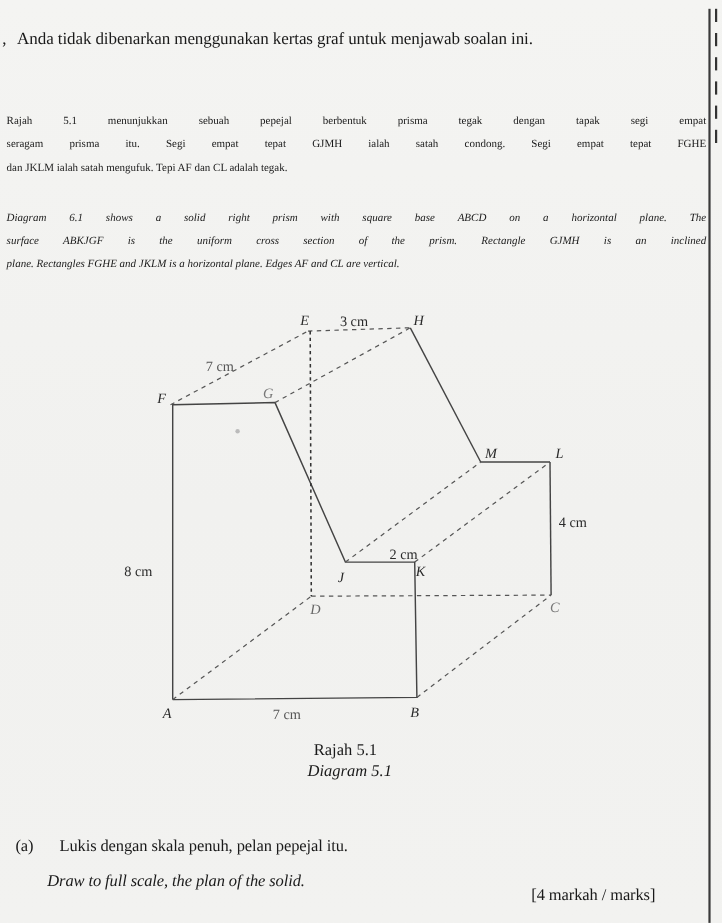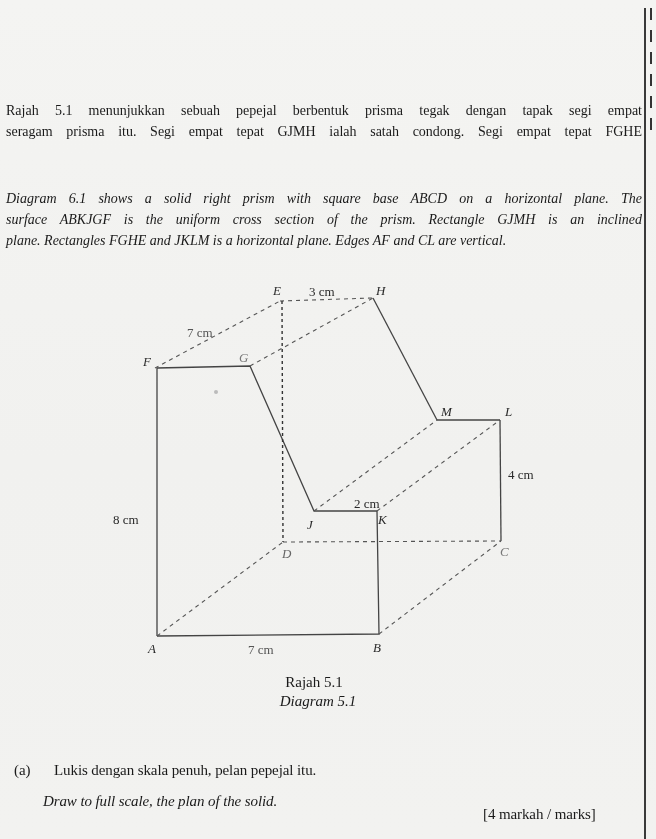--- a/index.html
+++ b/index.html
@@ -42,21 +42,21 @@
       position: absolute;
       white-space: nowrap;
       font-size: 15.5px;
       letter-spacing: -0.1px;
     }
     .italic { font-style: italic; }
     .para {
       position: absolute;
       left: 6px;
       width: 636px;
-      font-size: 14px;
+      font-size: 10px;
       line-height: 21px;
       text-align: justify;
     }
     .para .ln {
       display: block;
       white-space: nowrap;
       text-align-last: justify;
     }
     .para .ln.last { text-align-last: left; }
     .diagram {
@@ -87,24 +87,29 @@
   <div class="right-border"></div>
   <div class="right-edge-marks">
     <span></span>
       <span></span>
       <span></span>
       <span></span>
       <span></span>
       <span></span>
   </div>
 
+  <div class="line" style="left:2px; top:27px;">
+    <span>,</span>
+    <span style="margin-left:6px;">Anda tidak dibenarkan menggunakan kertas graf untuk menjawab soalan ini.</span>
+  </div>
 
   <div class="para" style="top:100px;">
     <span class="ln">Rajah 5.1 menunjukkan sebuah pepejal berbentuk prisma tegak dengan tapak segi empat</span>
     <span class="ln">seragam prisma itu. Segi empat tepat GJMH ialah satah condong. Segi empat tepat FGHE</span>
+    <span class="ln last">dan JKLM ialah satah mengufuk. Tepi AF dan CL adalah tegak.</span>
   </div>
 
   <div class="para italic" style="top:188px;">
     <span class="ln">Diagram 6.1 shows a solid right prism with square base ABCD on a horizontal plane. The</span>
     <span class="ln">surface ABKJGF is the uniform cross section of the prism. Rectangle GJMH is an inclined</span>
     <span class="ln last">plane. Rectangles FGHE and JKLM is a horizontal plane. Edges AF and CL are vertical.</span>
   </div>
 
   <svg class="diagram" width="656" height="839" viewBox="0 0 656 839">
     <g fill="none" stroke="#444" stroke-width="1.3">

